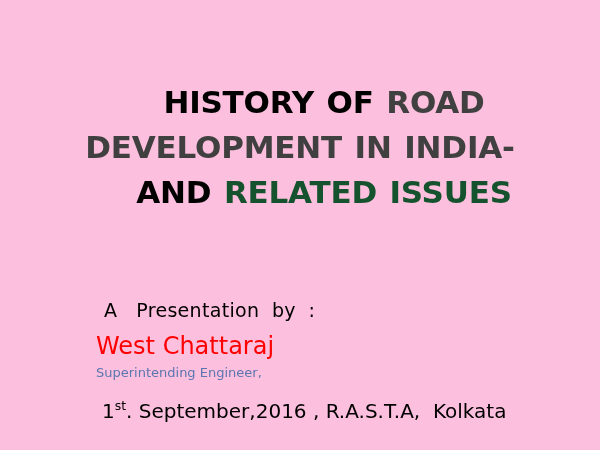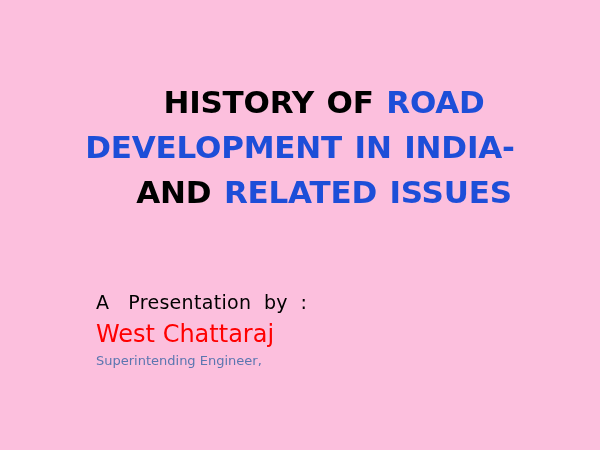--- a/index.html
+++ b/index.html
@@ -30,38 +30,38 @@
     text-align: center;
     font-family: "DejaVu Sans", "Liberation Sans", sans-serif;
     font-weight: bold;
     font-size: 31px;
     line-height: 45px;
     letter-spacing: -0.2px;
     word-spacing: 2px;
   }
   .title-block .seg { white-space: pre-wrap; }
   .seg-black { color: #000000; margin-left: 48px; }
-  .seg-red   { color: #1d4ed8; }
-  .seg-blue  { color: #1d4ed8; }
+  .seg-red   { color: #404040; }
+  .seg-blue  { color: #14532d; }
 
   
   .body-block {
     position: absolute;
     left: 96px;
     top: 289px;
     width: 470px;
   }
 
   .line-presentation {
     color: #000000;
     font-size: 19px;
     line-height: 26px;
     letter-spacing: 0.3px;
     white-space: pre;
-    margin: 0;
+    margin: 8px;
   }
 
   .line-name {
     color: #ff0000;
     font-size: 24px;
     line-height: 31px;
     margin: 4px 0 0 0;
     white-space: pre;
   }
 
@@ -98,16 +98,17 @@
 
   <div class="body-block">
 
     <p class="line-presentation">A   Presentation  by  :</p>
 
     <p class="line-name">West Chattaraj</p>
 
     <p class="line-role">Superintending Engineer,</p>
 
 
+    <p class="line-venue"><span>1</span><span class="sup">st</span><span>. September,2016 , R.A.S.T.A,  Kolkata</span></p>
 
   </div>
 
 </div>
 
 </body></html>

